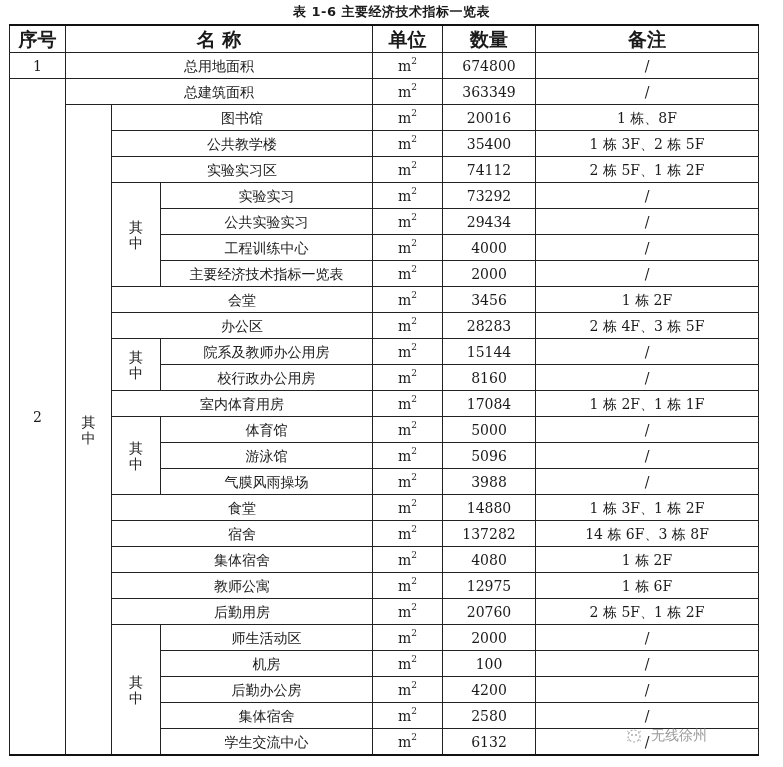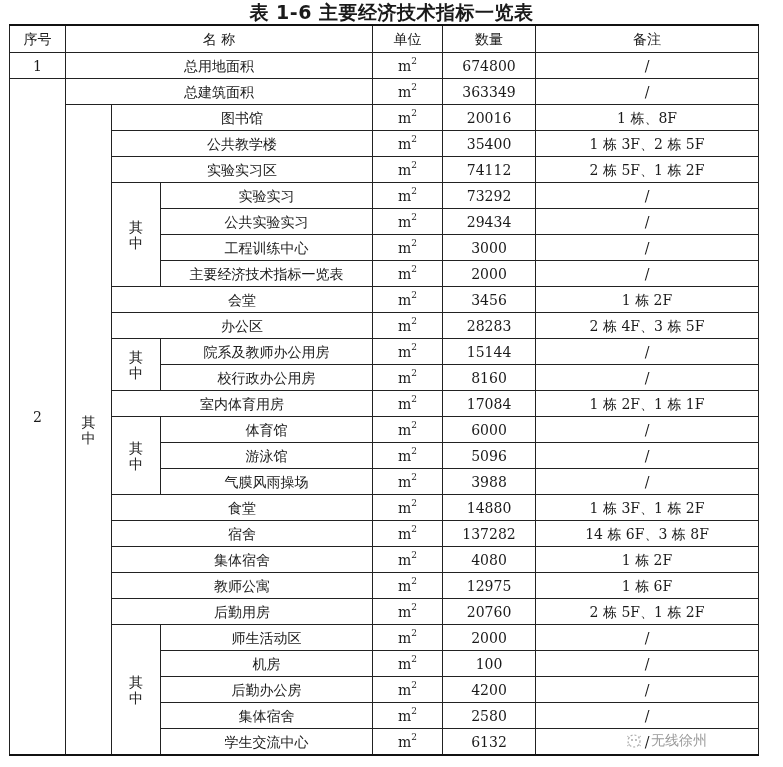--- a/index.html
+++ b/index.html
@@ -1,31 +1,31 @@
 <!DOCTYPE html>
 <html><head>
 <meta charset="utf-8">
 <style>
   html, body { margin:0; padding:0; background:#ffffff; }
   body { width:783px; height:767px; overflow:hidden; position:relative;
          font-family:"DejaVu Serif","Liberation Serif",serif; color:#1a1a1a; }
   .title { position:absolute; left:0; top:0; width:783px; height:24px; text-align:center;
-           font-family:"DejaVu Sans","Liberation Sans",sans-serif; font-weight:bold; font-size:19px;
+           font-family:"DejaVu Sans","Liberation Sans",sans-serif; font-weight:bold; font-size:13px;
            line-height:24px; letter-spacing:0.5px; }
   table.grid { position:absolute; left:9px; top:24px; border-collapse:collapse; table-layout:fixed;
                width:749px; border-top:2px solid #111; border-bottom:2px solid #111; }
   table.grid td, table.grid th { border:1px solid #222; text-align:center; vertical-align:middle;
                padding:0; font-size:14px; line-height:16px; height:25px; font-weight:normal;
                white-space:nowrap; overflow:hidden; }
-  table.grid th { font-family:"DejaVu Sans","Liberation Sans",sans-serif; font-weight:normal; font-size:14px; height:26px; }
+  table.grid th { font-family:"DejaVu Sans","Liberation Sans",sans-serif; font-weight:bold; font-size:19px; height:26px; }
   .vert { line-height:24px; font-size:15px; }
   .unit sup { font-size:9px; vertical-align:7px; line-height:0; }
   .watermark { position:absolute; left:623px; top:727px; width:150px; height:28px;
                font-family:"DejaVu Sans","Liberation Sans",sans-serif; font-size:14px; color:#9a9a9a;
-               display:flex; align-items:center; gap:6px; }
+               display:flex; gap:6px; }
   .wm-icon { width:22px; height:18px; position:relative; }
   .wm-icon svg { width:22px; height:18px; }
 </style>
 </head>
 <body>
 
 <div class="title">表 1-6 主要经济技术指标一览表</div>
 
 <table class="grid">
   <colgroup>
@@ -97,21 +97,21 @@
     <tr>
       <td>公共实验实习</td>
       <td class="unit"><span>m</span><sup>2</sup></td>
       <td>29434</td>
       <td>/</td>
     </tr>
 
     <tr>
       <td>工程训练中心</td>
       <td class="unit"><span>m</span><sup>2</sup></td>
-      <td>3000</td>
+      <td>4000</td>
       <td>/</td>
     </tr>
 
     <tr>
       <td>主要经济技术指标一览表</td>
       <td class="unit"><span>m</span><sup>2</sup></td>
       <td>2000</td>
       <td>/</td>
     </tr>
 
@@ -148,21 +148,21 @@
       <td colspan="2">室内体育用房</td>
       <td class="unit"><span>m</span><sup>2</sup></td>
       <td>17084</td>
       <td>1 栋 2F、1 栋 1F</td>
     </tr>
 
     <tr>
       <td rowspan="3" class="vert"><span>其</span><br><span>中</span></td>
       <td>体育馆</td>
       <td class="unit"><span>m</span><sup>2</sup></td>
-      <td>6000</td>
+      <td>5000</td>
       <td>/</td>
     </tr>
 
     <tr>
       <td>游泳馆</td>
       <td class="unit"><span>m</span><sup>2</sup></td>
       <td>5096</td>
       <td>/</td>
     </tr>
 

